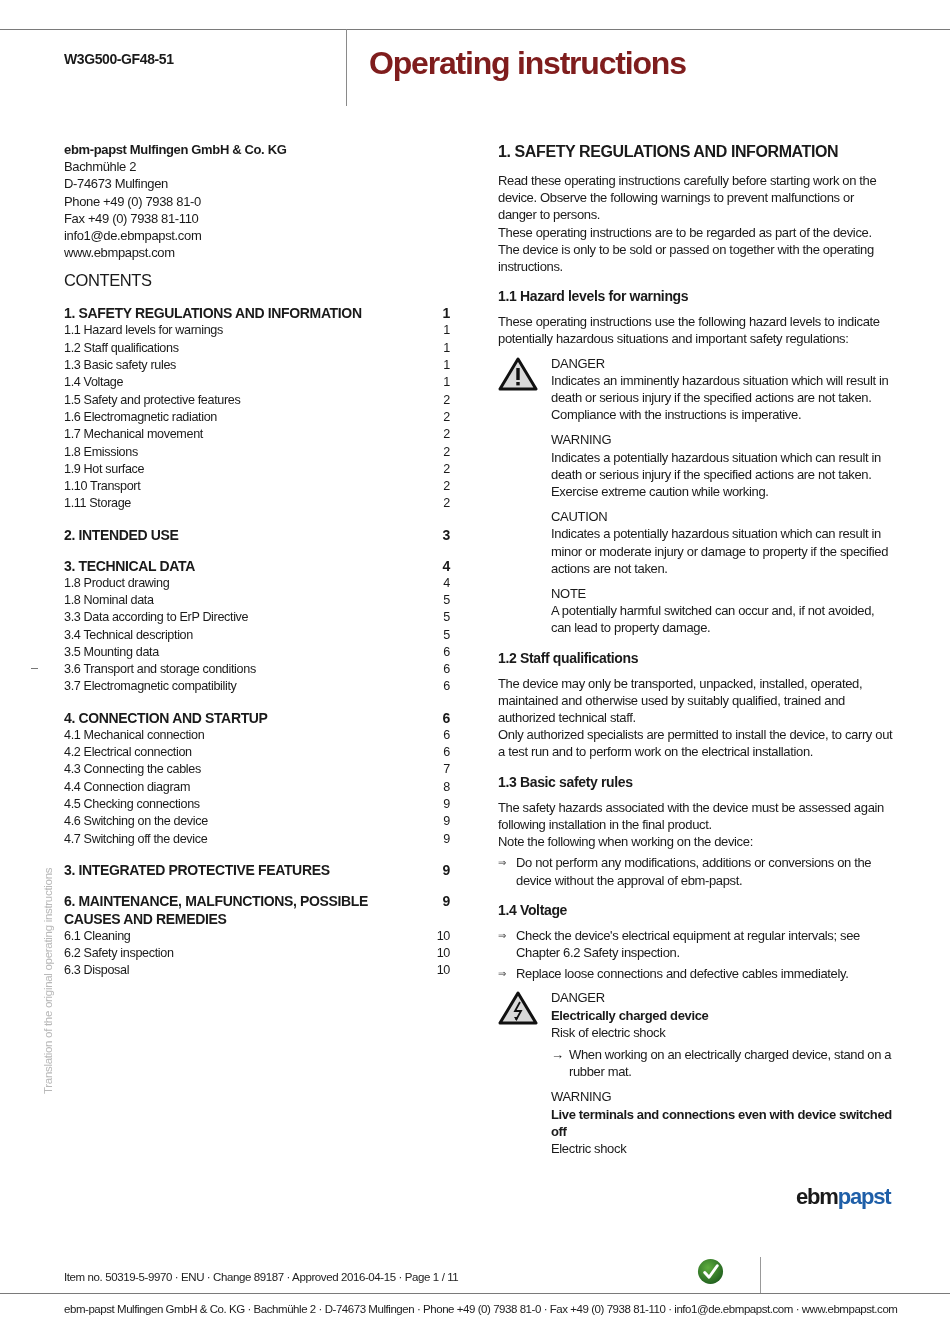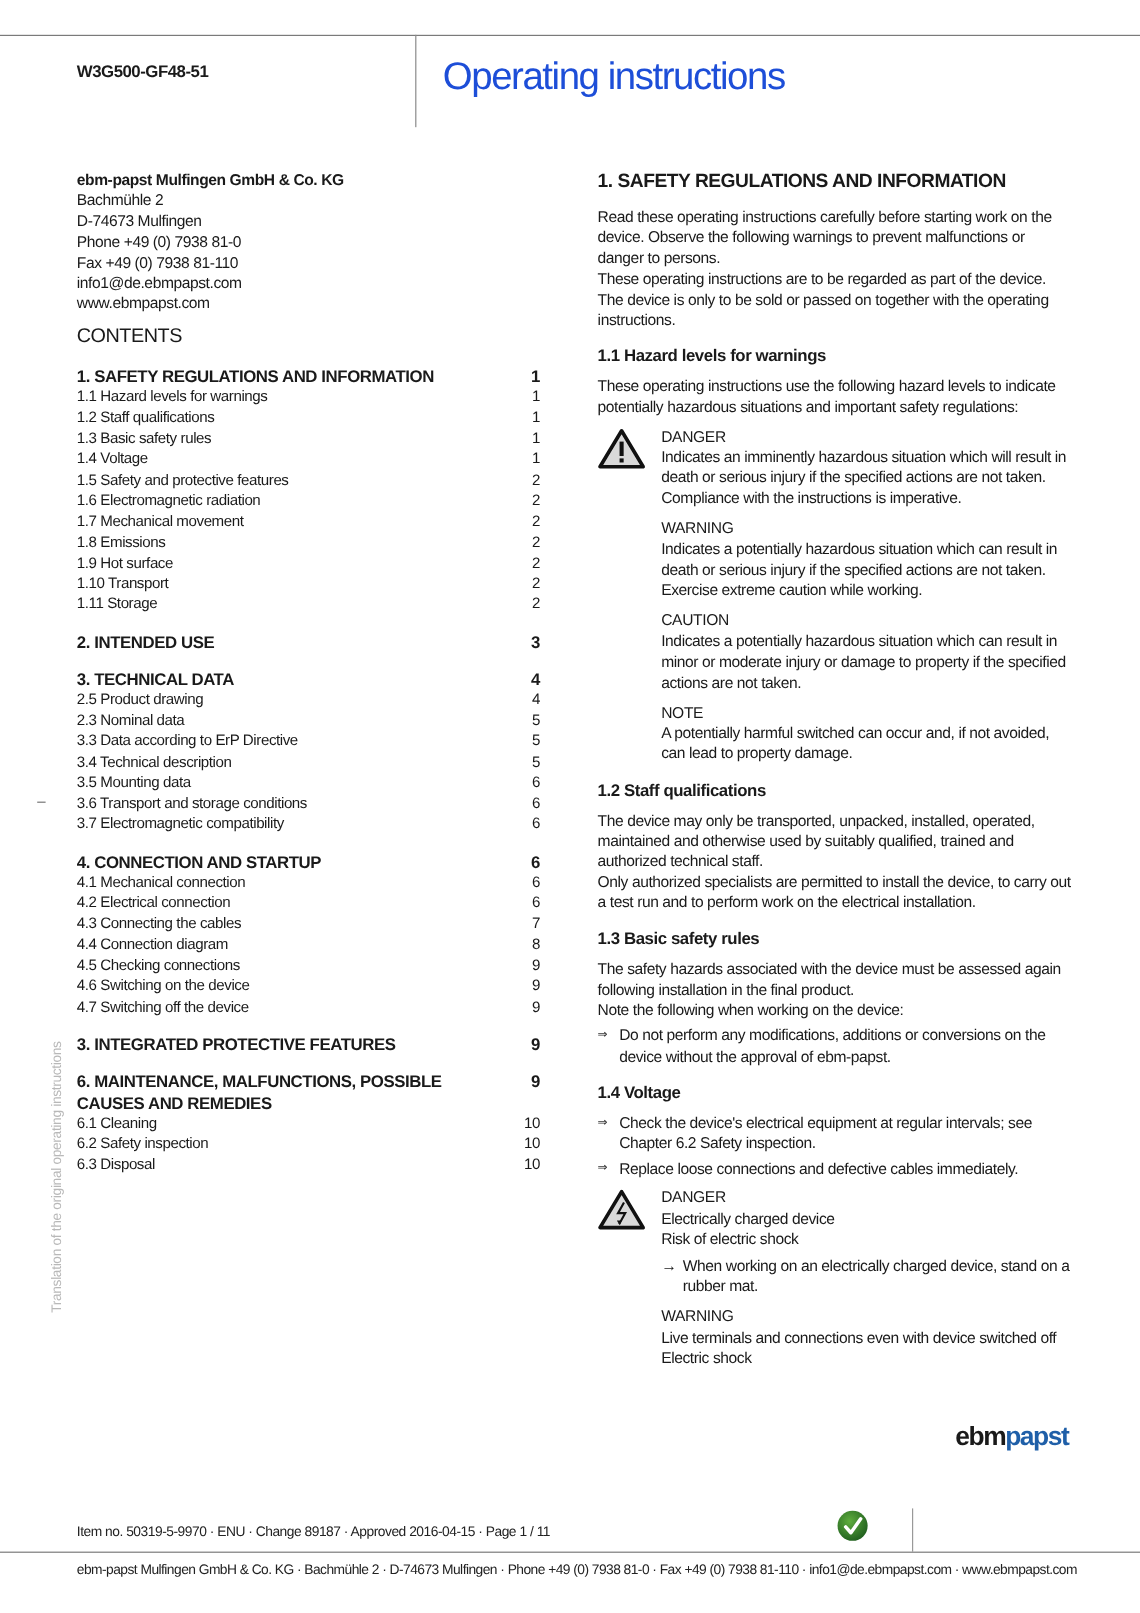--- a/index.html
+++ b/index.html
@@ -1,21 +1,21 @@
 <!DOCTYPE html>
 <html><head>
 <meta charset="utf-8">
 <style>
   html, body { margin:0; padding:0; background:#ffffff; }
   body { width:950px; height:1344px; position:relative; overflow:hidden;
          font-family:"Liberation Sans", sans-serif; color:#1a1a1a; }
   .top-rule { position:absolute; left:0; top:29px; width:950px; height:1px; background:#7a7a7a; }
   .top-divider { position:absolute; left:346px; top:29px; width:1px; height:77px; background:#8a8a8a; }
   .model { position:absolute; left:64px; top:51px; font-size:14px; font-weight:bold; letter-spacing:-0.4px; }
-  .doc-title { position:absolute; left:369px; top:45px; font-size:32px; font-weight:normal; letter-spacing:-1.2px; color:#1d4ed8;text-align:center; }
+  .doc-title { position:absolute; left:369px; top:45px; font-size:32px; font-weight:bold; letter-spacing:-1.2px; color:#7f1d1d;text-align:center; }
 
   .left-col { position:absolute; left:64px; top:141px; width:386px; }
   .addr { font-size:13px; line-height:17.2px; letter-spacing:-0.35px; }
   .addr .company { font-weight:bold; }
   .contents-title { font-size:16.5px; font-weight:normal; margin-top:10px; letter-spacing:-0.4px; }
 
   .toc { margin-top:14px; }
   .toc-head { display:flex; justify-content:space-between; font-size:14px; font-weight:bold; letter-spacing:-0.35px; line-height:18px; }
   .toc-head .num { width:14px; text-align:right; }
   .toc-head.multi .t { width:320px; }
@@ -29,21 +29,21 @@
 
   .right-col { position:absolute; left:498px; top:141px; width:395px; }
   .h1 { font-size:16px; font-weight:bold; letter-spacing:-0.4px; margin:0 0 9px 0; line-height:22px; }
   .h2 { font-size:14px; font-weight:bold; letter-spacing:-0.35px; margin:12px 0 8px 0; line-height:18px; }
   .p { font-size:13px; line-height:17.2px; letter-spacing:-0.35px; }
 
   .hazard { position:relative; padding-left:53px; margin-top:7px; }
   .hazard .icon { position:absolute; left:0; top:2px; width:40px; height:34px; }
   .hazard-block { margin-bottom:8px; }
   .hz-title { font-size:13px; line-height:17.2px; letter-spacing:-0.3px; }
-  .hz-bold { font-weight:normal; font-size:13px; line-height:17.2px; letter-spacing:-0.35px; }
+  .hz-bold { font-weight:bold; font-size:13px; line-height:17.2px; letter-spacing:-0.35px; }
   .bullet { position:relative; padding-left:18px; font-size:13px; line-height:17.2px; letter-spacing:-0.35px; margin-top:4px; }
   .bullet .mark { position:absolute; left:0; top:0; font-size:10px; color:#333; }
   .arrow-item { position:relative; padding-left:18px; margin-top:5px; font-size:13px; line-height:17.2px; letter-spacing:-0.35px; }
   .arrow-item .mark { position:absolute; left:0; top:0; }
 
   .footer-meta { position:absolute; left:64px; top:1271px; font-size:11.5px; letter-spacing:-0.4px; color:#222; }
   .footer-rule { position:absolute; left:0; top:1293px; width:950px; height:1px; background:#7a7a7a; }
   .footer-divider { position:absolute; left:760px; top:1257px; width:1px; height:36px; background:#999; }
   .greentech { position:absolute; left:697px; top:1258px; width:27px; height:27px; }
   .logo { position:absolute; left:796px; top:1184px; font-size:22px; font-weight:bold; letter-spacing:-1.2px; }
@@ -130,25 +130,25 @@
           <span class="num">3</span>
         </div>
     </div>
 
     <div class="toc-group">
       <div class="toc-head">
           <span class="t">3. TECHNICAL DATA</span>
           <span class="num">4</span>
         </div>
       <div class="toc-item">
-          <span>2.5 Product drawing</span>
+          <span>1.8 Product drawing</span>
           <span class="num">4</span>
         </div>
       <div class="toc-item">
-          <span>2.3 Nominal data</span>
+          <span>1.8 Nominal data</span>
           <span class="num">5</span>
         </div>
       <div class="toc-item">
           <span>3.3 Data according to ErP Directive</span>
           <span class="num">5</span>
         </div>
       <div class="toc-item">
           <span>3.4 Technical description</span>
           <span class="num">5</span>
         </div>

